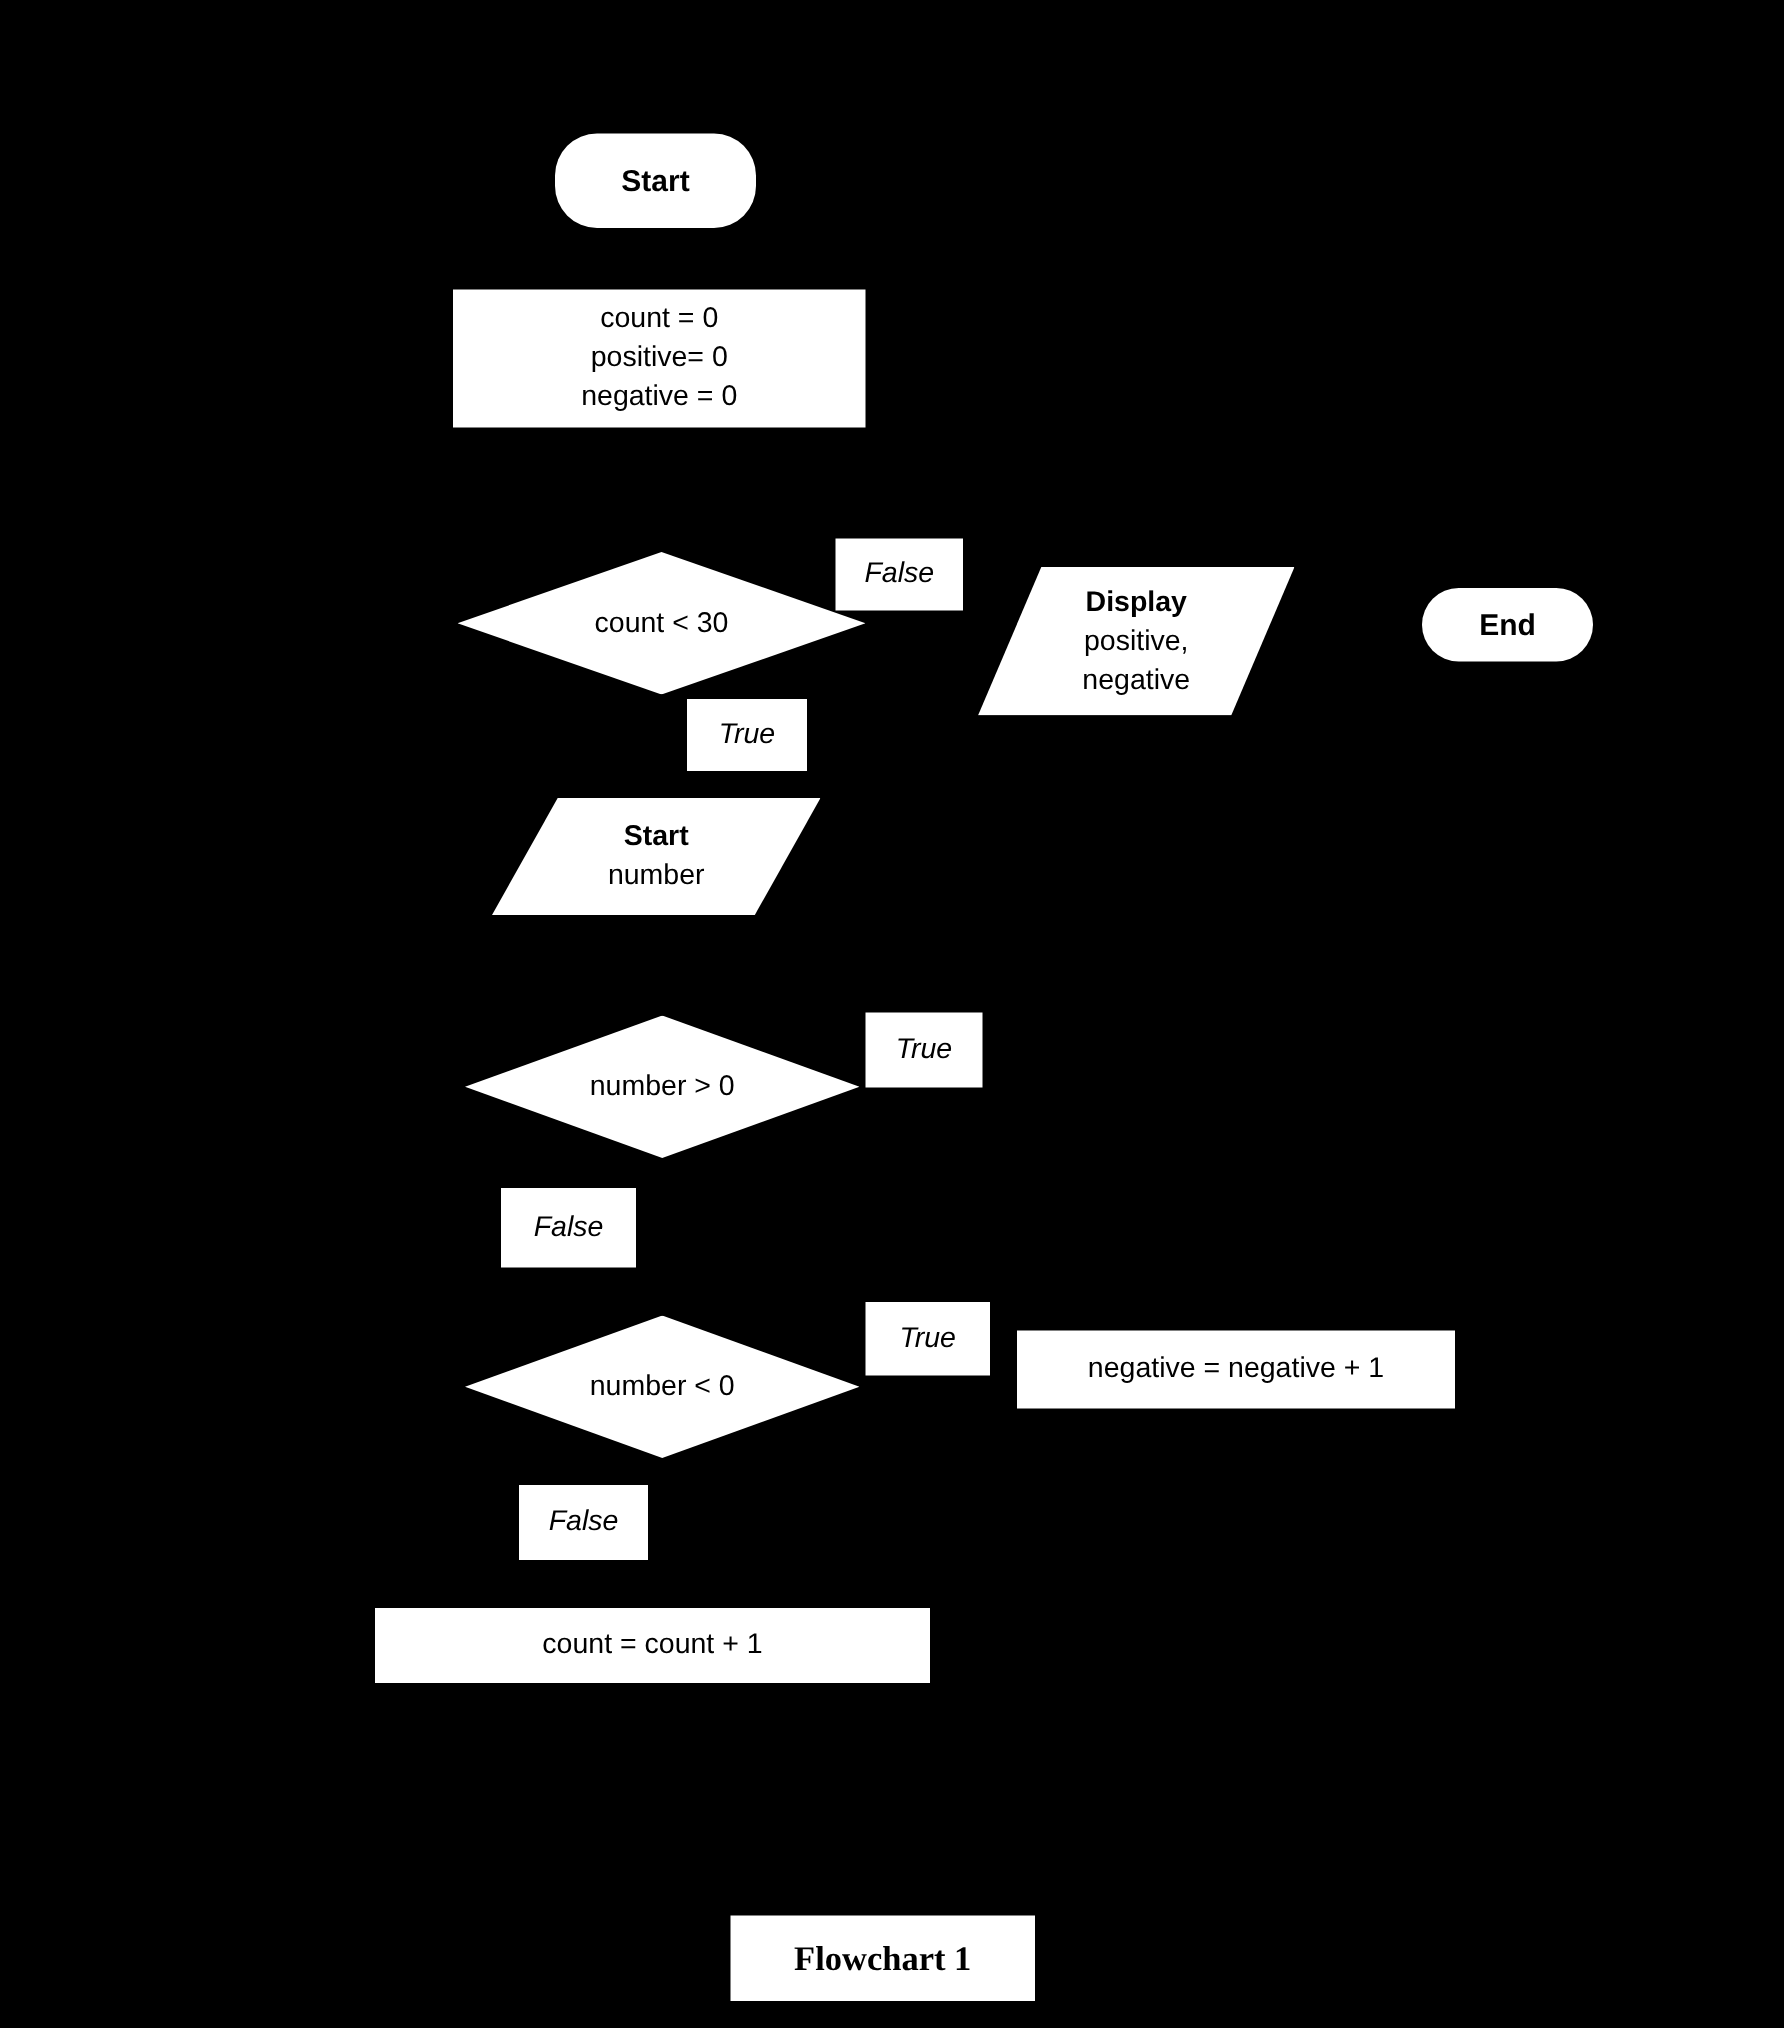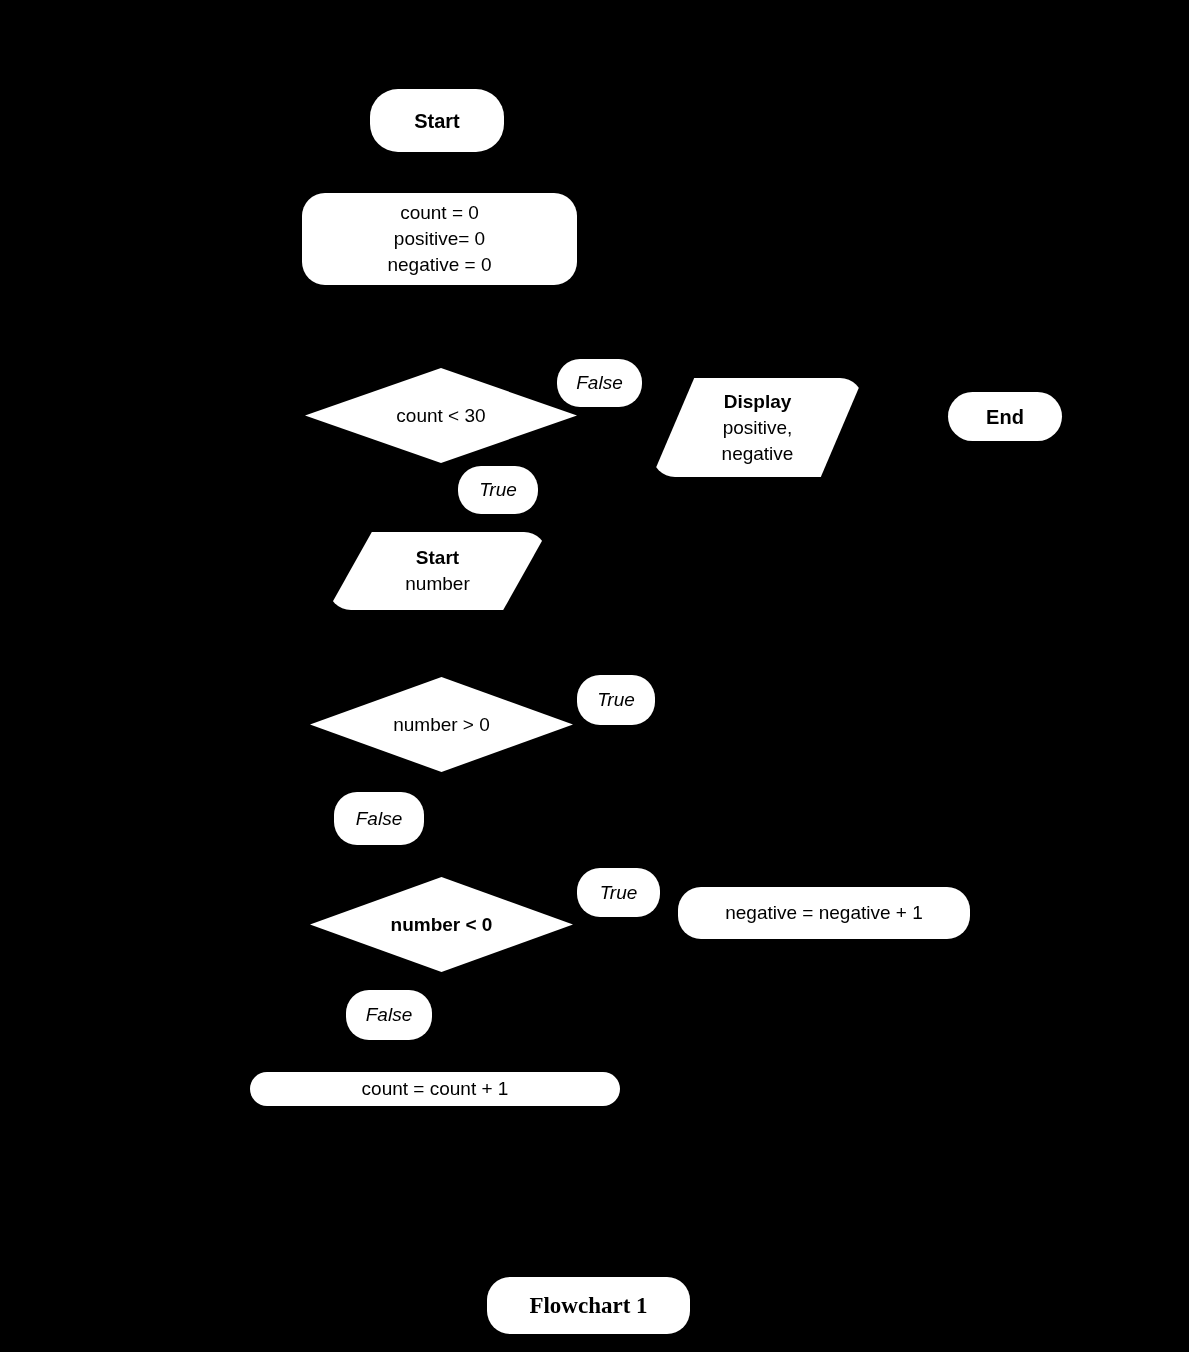--- a/index.html
+++ b/index.html
@@ -5,21 +5,21 @@
   html,body { margin:0; padding:0; background:#000; }
   .canvas {
     position:relative; width:1189px; height:1352px;
     background:var(--bg,#000000); overflow:hidden;
     font-family:"Liberation Sans","DejaVu Sans",sans-serif;
     color:var(--ink,#000000);
   }
   .node {
     position:absolute; background:var(--fill,#ffffff); color:var(--ink,#000000);
     display:flex; flex-direction:column; align-items:center; justify-content:center;
-    text-align:center; font-size:19px; line-height:26px; box-sizing:border-box;border-radius:23px;
+    text-align:center; font-size:19px; line-height:26px; box-sizing:border-box;
   }
   .stadium  { border-radius:28px; font-weight:bold; font-size:20px; }
   .diamond  { clip-path:polygon(50% 0%,100% 50%,50% 100%,0% 50%); }
   .para     { clip-path:polygon(20% 0%,100% 0%,80% 100%,0% 100%); }
   .tag      { font-style:italic; }
   .bold     { font-weight:bold; }
   .caption  {
     font-family:"Liberation Serif","DejaVu Serif",serif;
     font-weight:bold; font-size:23px;
   }
@@ -72,37 +72,37 @@
 
   <div class="node tag" style="left:577px;top:675px;width:78px;height:50px;">
     <span>True</span>
   </div>
 
 
   <div class="node tag" style="left:334px;top:792px;width:90px;height:53px;">
     <span>False</span>
   </div>
 
-  <div class="node diamond" style="left:310px;top:877px;width:263px;height:95px;font-weight:bold;">
+  <div class="node diamond" style="left:310px;top:877px;width:263px;height:95px;">
     <span>number &lt; 0</span>
   </div>
 
   <div class="node tag" style="left:577px;top:868px;width:83px;height:49px;">
     <span>True</span>
   </div>
 
   <div class="node" style="left:678px;top:887px;width:292px;height:52px;">
     <span>negative = negative + 1</span>
   </div>
 
   <div class="node tag" style="left:346px;top:990px;width:86px;height:50px;">
     <span>False</span>
   </div>
 
-  <div class="node" style="left:250px;top:1072px;width:370px;height:34px;">
+  <div class="node" style="left:250px;top:1072px;width:370px;height:50px;">
     <span>count = count + 1</span>
   </div>
 
   <div class="node caption" style="left:487px;top:1230px;width:203px;height:57px;margin-top:47px;">
     <span>Flowchart 1</span>
   </div>
 
 </div>
 
 </body></html>

